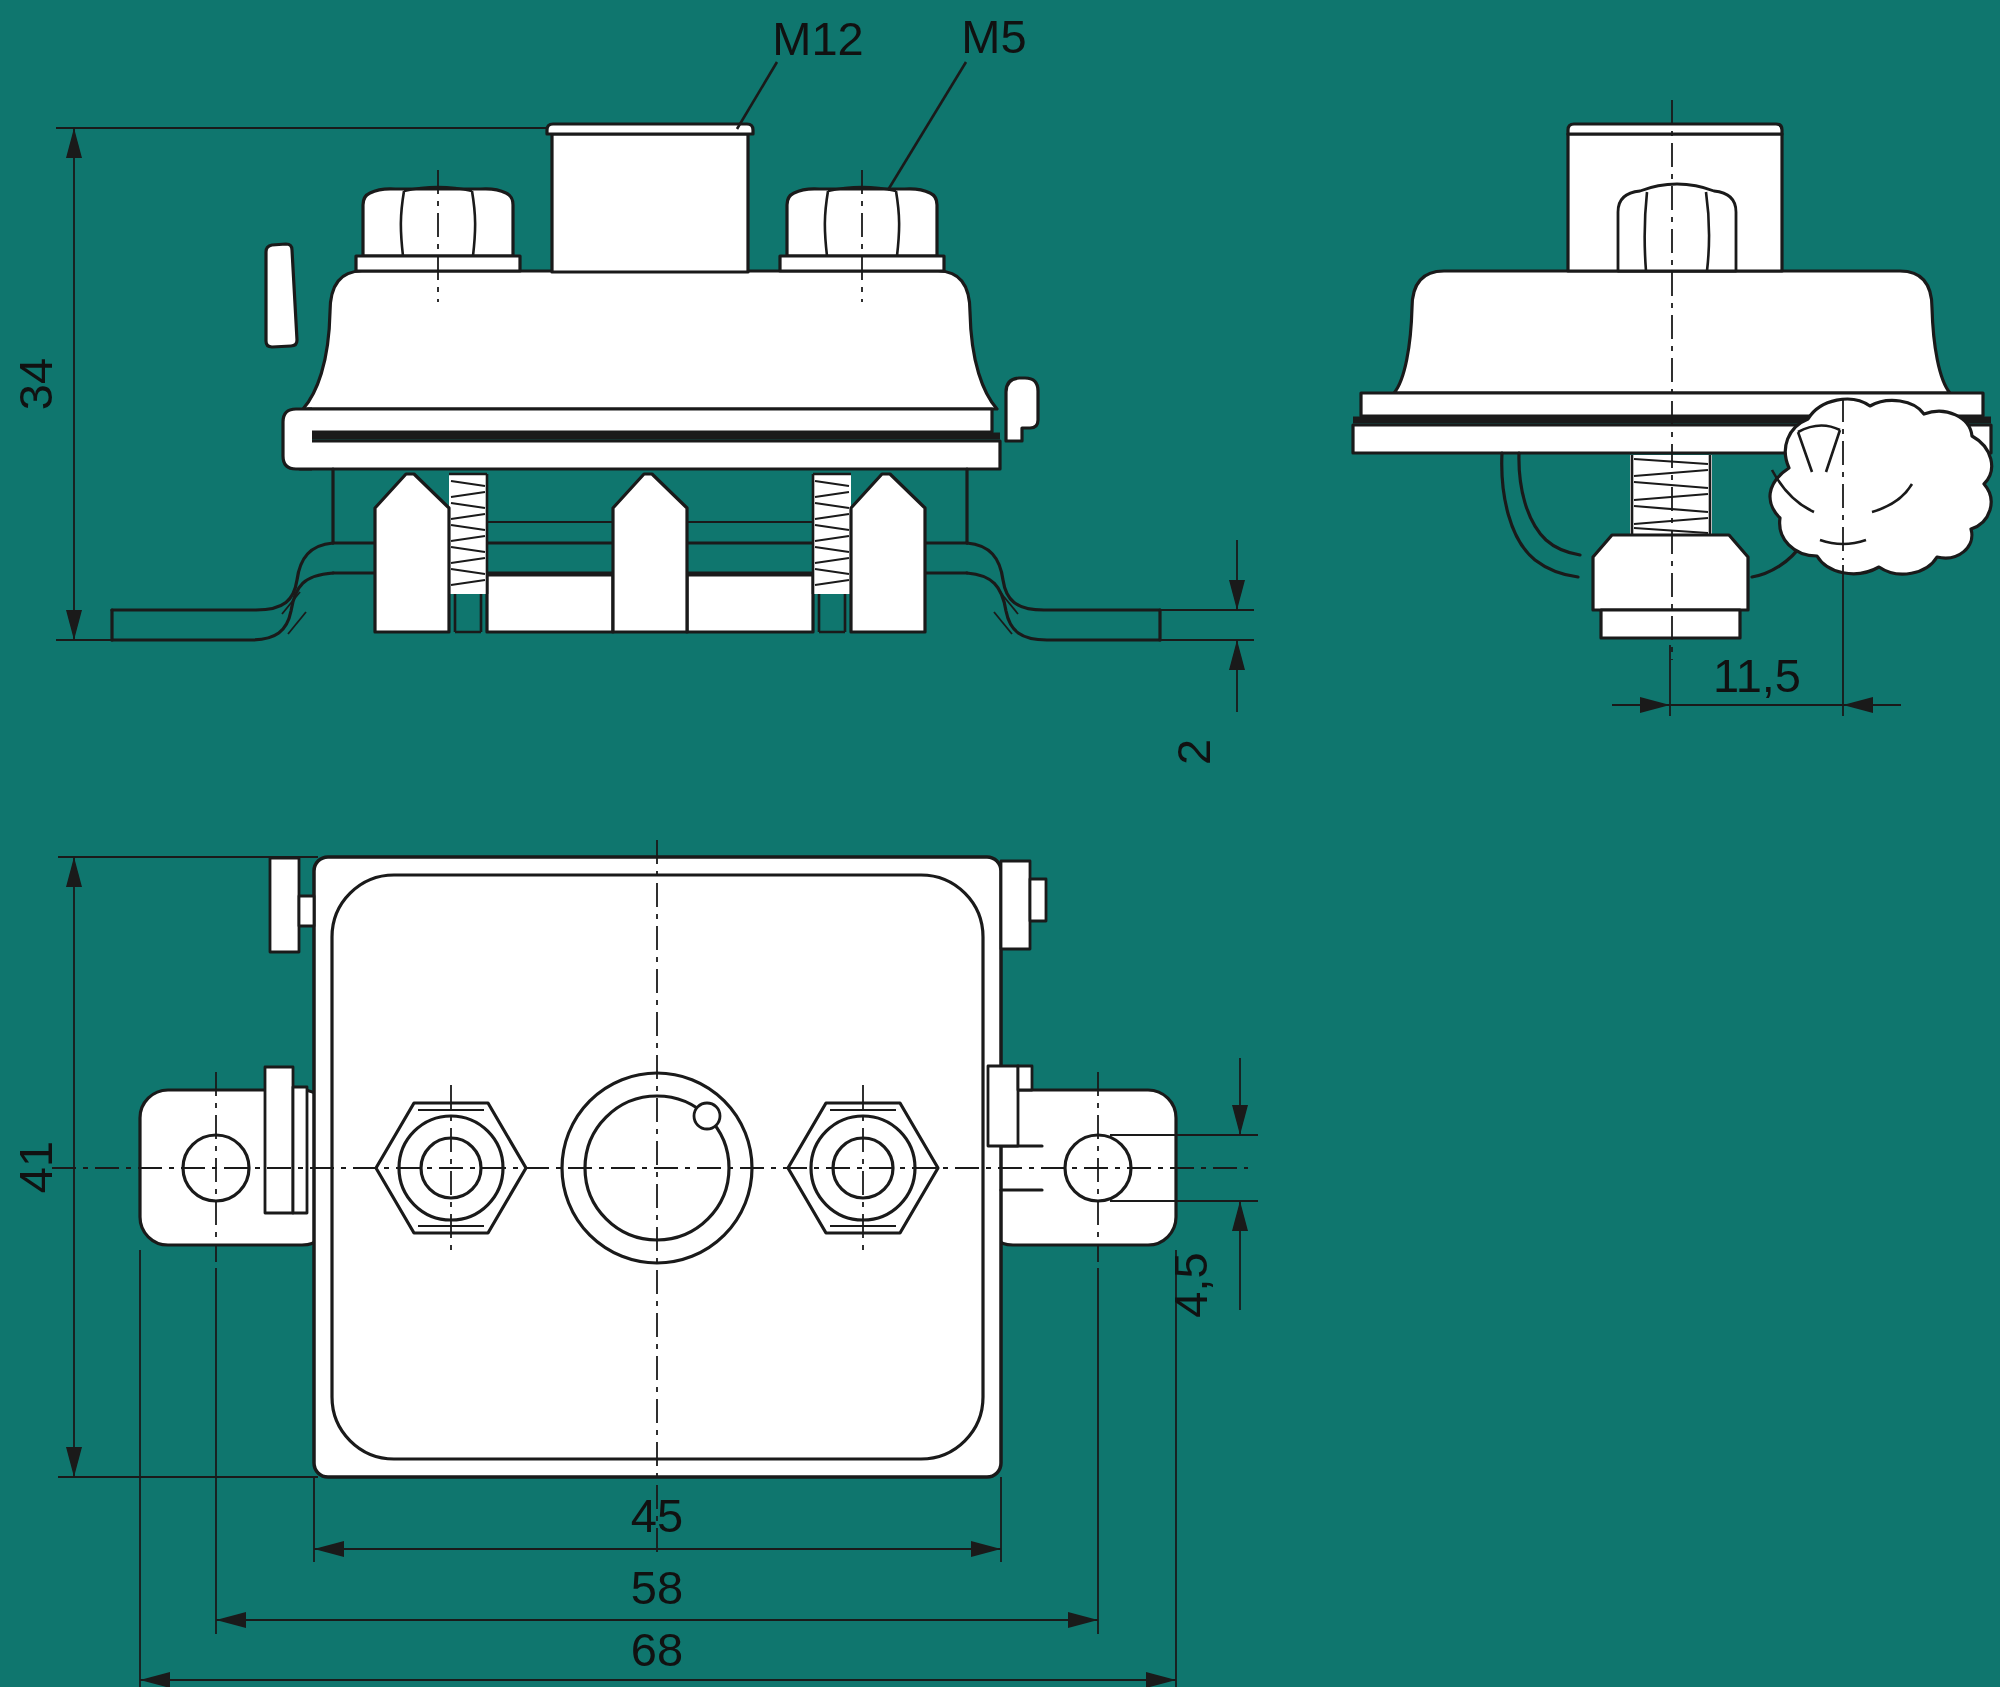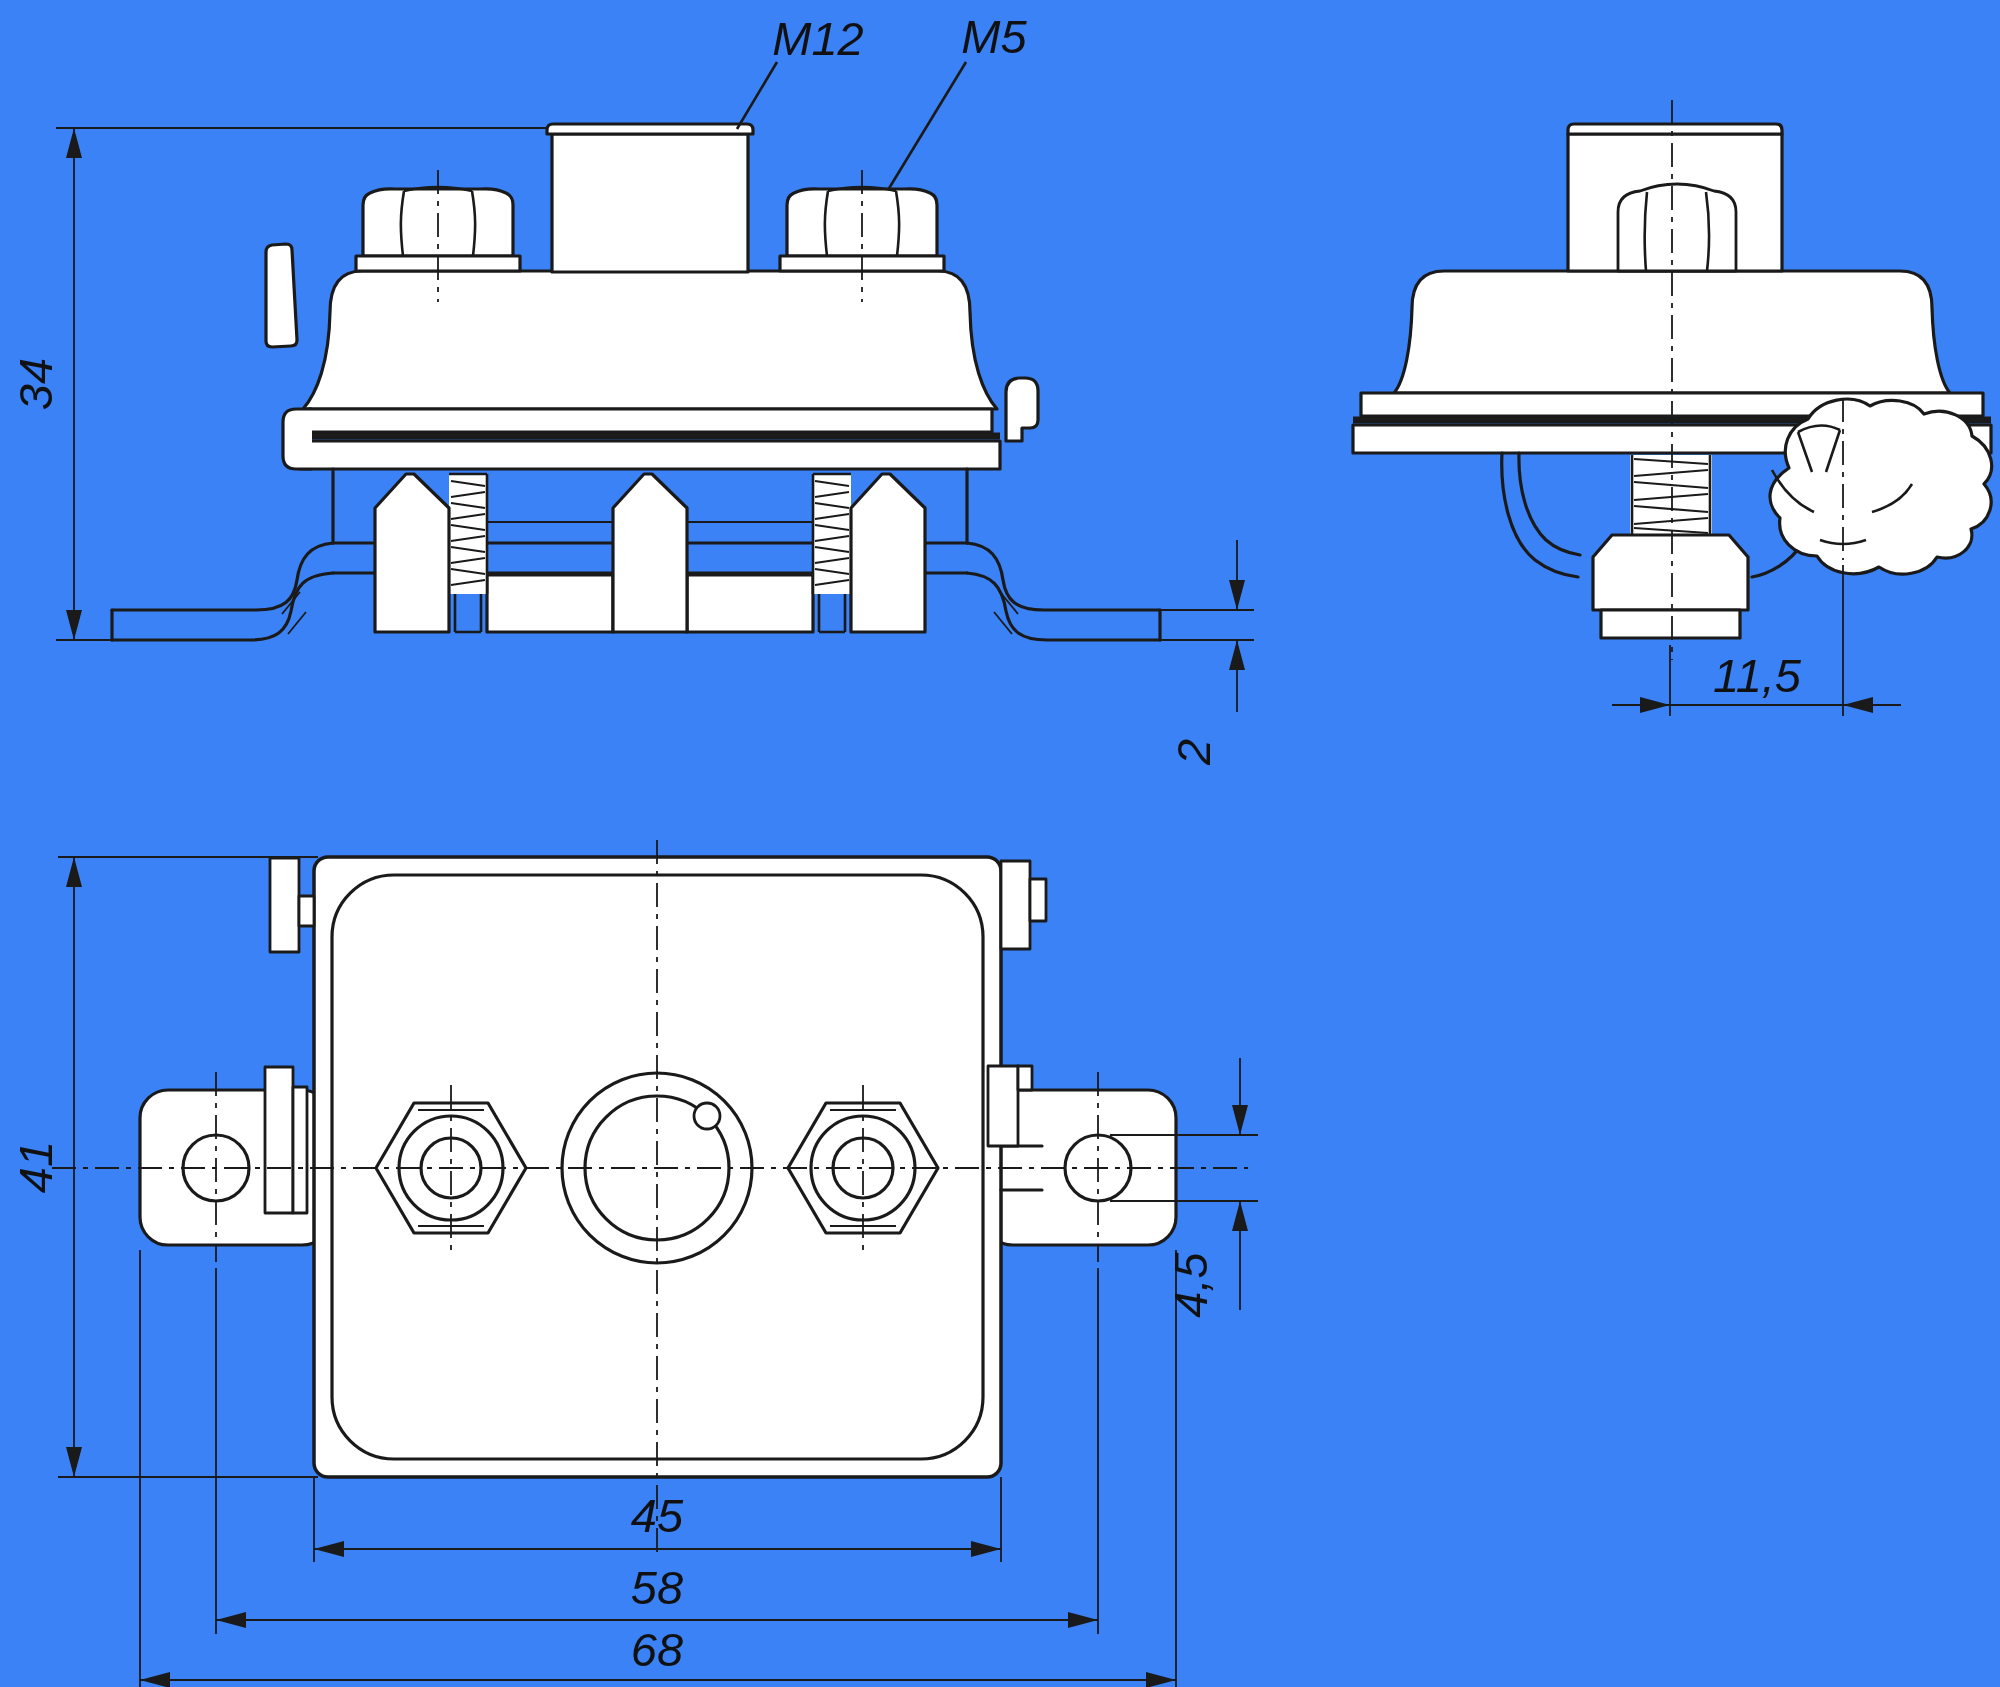--- a/index.html
+++ b/index.html
@@ -1,16 +1,16 @@
 <!DOCTYPE html>
 <html><head>
 <meta charset="utf-8">
 <style>
   html,body{margin:0;padding:0;background:#ffffff;}
-  .stage{width:2000px;height:1687px;background:#3b82f6;position:relative;font-family:"Liberation Sans",sans-serif;font-style:italic;}
+  .stage{width:2000px;height:1687px;background:#0f766e;position:relative;font-family:"Liberation Sans",sans-serif;}
   svg{display:block;}
   text{font-family:"Liberation Sans",sans-serif;font-size:47px;fill:#111;}
   .ol{fill:#fff;stroke:#1a1a1a;stroke-width:3.2;stroke-linejoin:round;}
   .ol2{fill:#fff;stroke:#1a1a1a;stroke-width:2.8;stroke-linejoin:round;}
   .ln{fill:none;stroke:#1a1a1a;stroke-width:3.2;stroke-linecap:round;}
   .lnthick{fill:none;stroke:#1a1a1a;stroke-width:7;}
   .thin{fill:none;stroke:#1a1a1a;stroke-width:1.8;}
   .coil{fill:none;stroke:#1a1a1a;stroke-width:2.2;}
   .detail{fill:none;stroke:#1a1a1a;stroke-width:2.6;}
   .cl{fill:none;stroke:#1a1a1a;stroke-width:1.8;stroke-dasharray:24 7 5 7;}

